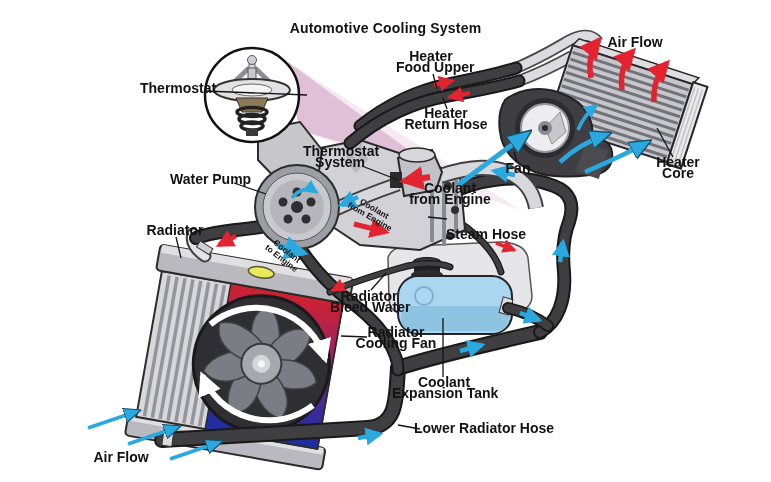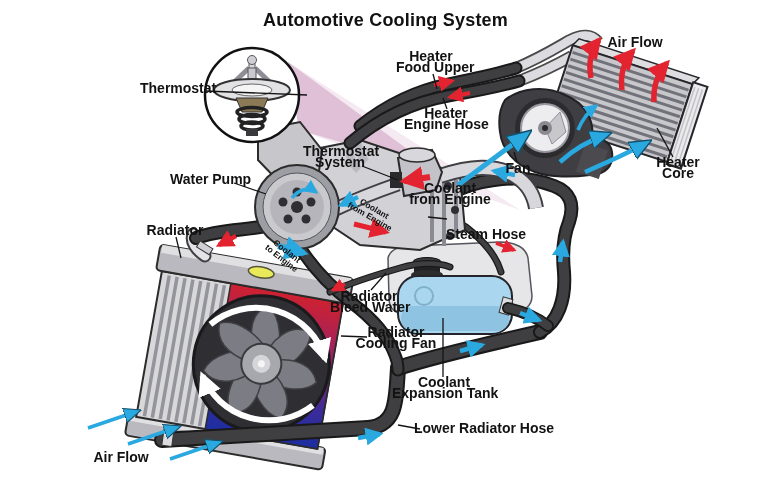--- a/index.html
+++ b/index.html
@@ -1,20 +1,20 @@
 <!DOCTYPE html>
 <html><head>
 <meta charset="utf-8">
 <style>
   html,body { margin:0; padding:0; background:#fff; }
   .stage { position:relative; width:771px; height:482px; background:#ffffff;
            font-family:"Liberation Sans", sans-serif; overflow:hidden; }
   .stage svg { position:absolute; left:0; top:0; }
-  .title { position:absolute; top:10px; left:0; width:100%; text-align:center;
-           font-weight:bold; font-size:18px; color:#111; letter-spacing:.2px; }
+  .title { position:absolute; top:20px; left:0; width:100%; text-align:center;
+           font-weight:bold; font-size:14px; color:#111; letter-spacing:.2px; }
   .lbl { position:absolute; text-align:center; font-weight:bold; font-size:14px;
          line-height:11px; color:#121212; }
   .lbl span { display:block; white-space:nowrap; }
   .rot38 { transform:rotate(38deg); font-size:8.5px; line-height:9px; }
   .rot30 { transform:rotate(30deg); font-size:8.5px; line-height:9px; }
 </style>
 </head>
 <body>
 
 <div class="stage">
@@ -255,21 +255,21 @@
 
 <div class="lbl" style="left:140px;top:83px;width:66px">
   <span>Thermostat</span>
 </div>
 <div class="lbl" style="left:396px;top:51px;width:70px">
   <span>Heater</span>
   <span>Food Upper</span>
 </div>
 <div class="lbl" style="left:404px;top:108px;width:84px">
   <span>Heater</span>
-  <span>Engine Hose</span>
+  <span>Return Hose</span>
 </div>
 <div class="lbl" style="left:604px;top:37px;width:62px">
   <span>Air Flow</span>
 </div>
 <div class="lbl" style="left:500px;top:163px;width:36px">
   <span>Fan</span>
 </div>
 <div class="lbl" style="left:648px;top:157px;width:60px">
   <span>Heater</span>
   <span>Core</span>

